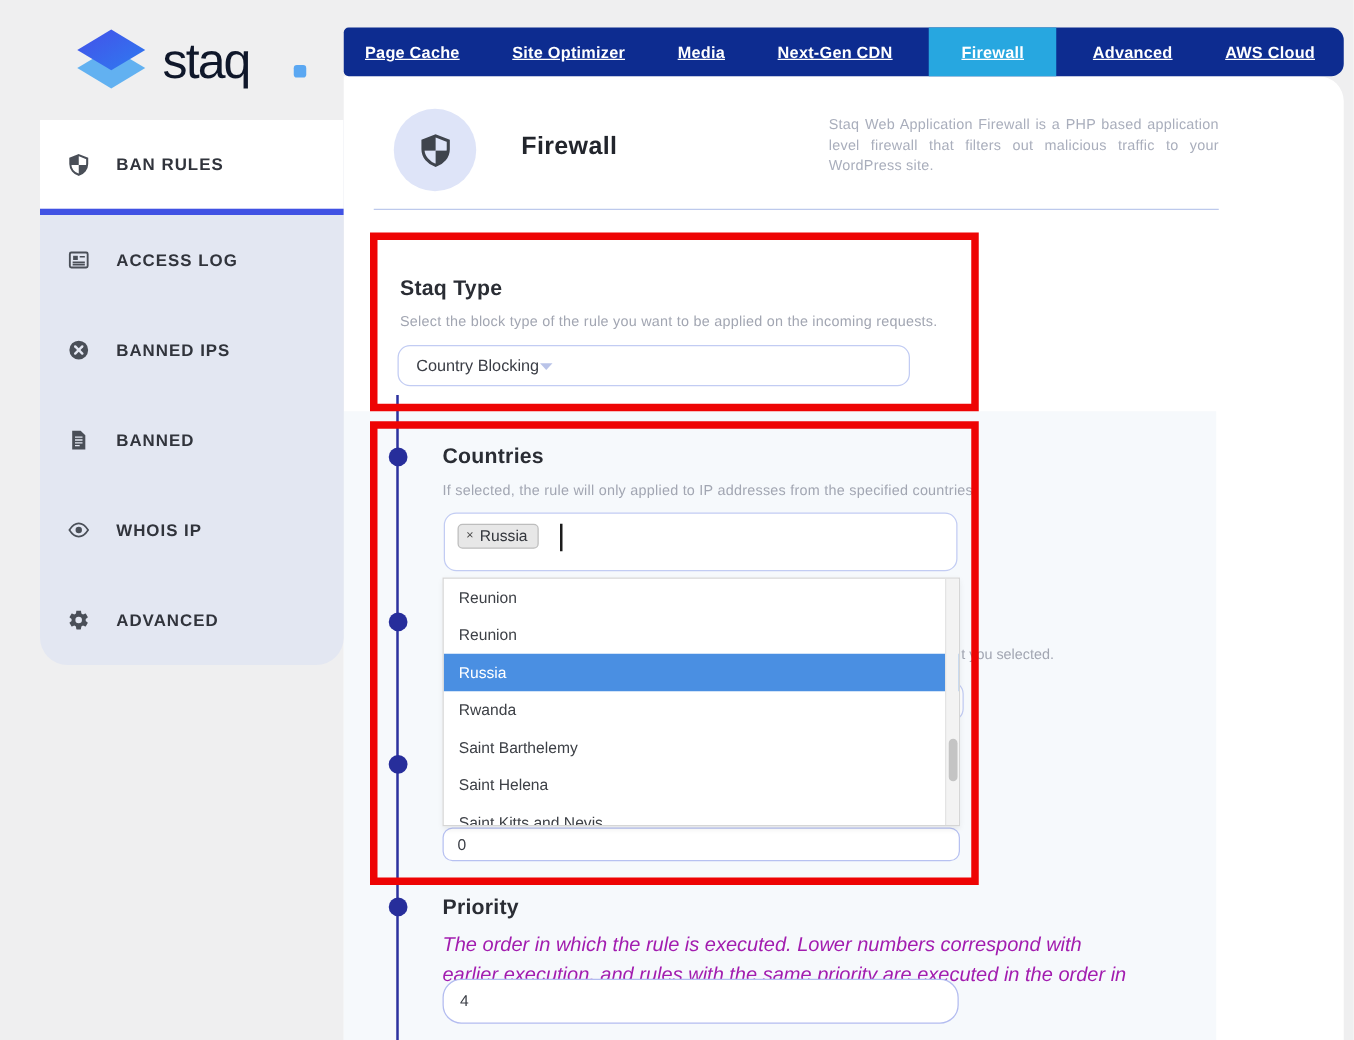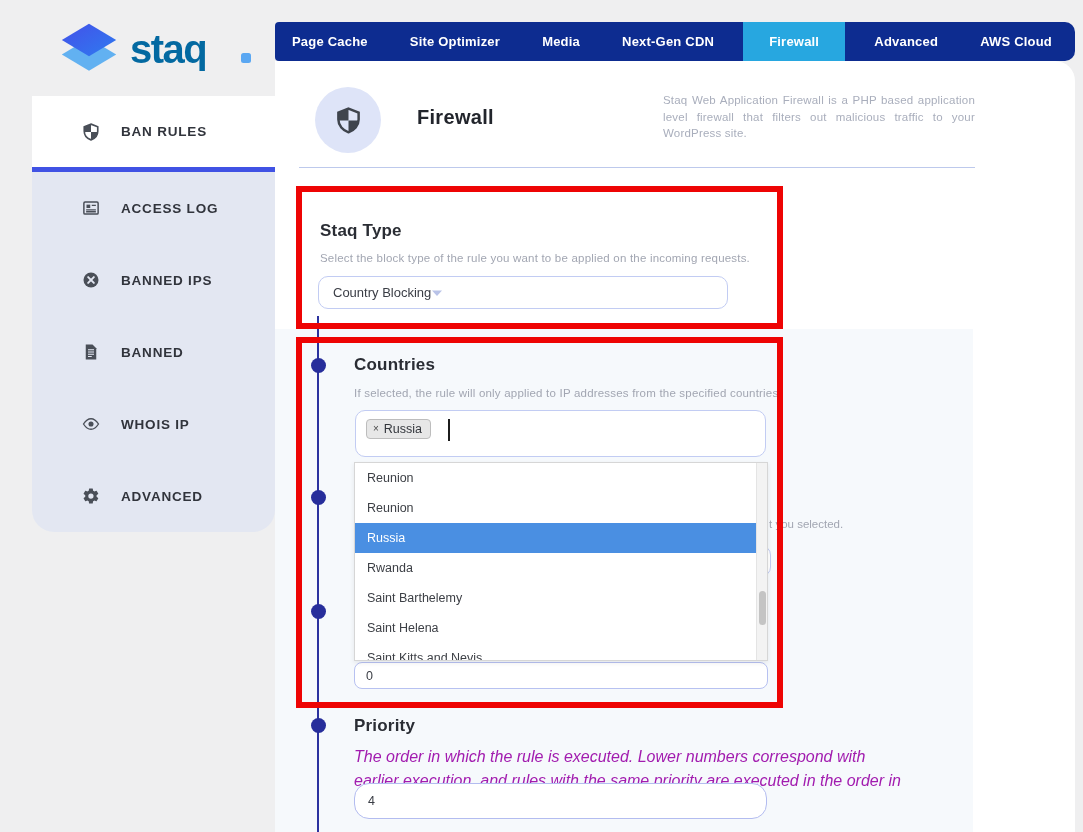--- a/index.html
+++ b/index.html
@@ -7,41 +7,41 @@
   body {
     position:relative; overflow:hidden;
     background:#efeff0;
     font-family:"Liberation Sans", sans-serif;
     -webkit-font-smoothing:antialiased;
   }
   .abs { position:absolute; }
 
   
   .logo { left:60px; top:20px; display:flex; align-items:center; gap:12px; }
-  .logo-text { font-size:40px; font-weight:700; color:#0369a1; letter-spacing:-1.5px; display:flex; align-items:baseline;gap:31px; }
+  .logo-text { font-size:40px; font-weight:400; color:#0f172a; letter-spacing:-1.5px; display:flex; align-items:baseline;gap:31px; }
   .logo-dot { width:10px; height:10px; background:#5aa7f2; border-radius:2.5px; margin-left:4px; display:inline-block; }
 
   
   .topnav {
     left:275px; top:22px; width:800px; height:39px;
     background:#0d2c90; border-radius:4px 10px 10px 4px;
     display:flex; align-items:stretch; justify-content:space-between;
     padding:0 10px 0 4px; color:#fff; z-index:6;
     font-size:13px; font-weight:700; letter-spacing:0.2px;
   }
-  .topnav .tab { display:flex; align-items:center; padding:0 13px; cursor:pointer; white-space:nowrap; }
+  .topnav .tab { display:flex; align-items:center; padding:0 13px; cursor:pointer; white-space:nowrap;text-decoration:underline; }
   .topnav .tab.active { background:#27a7e0; padding:0 26px; }
 
   
   .main-card { left:275px; top:61px; width:800px; height:771px; background:#ffffff; border-radius:0 20px 0 0; }
   .panel { left:275px; top:329px; width:698px; height:503px; background:#f6f9fc; }
 
   
   .sidebar { left:32px; top:96px; width:243px; background:#e3e7f2; border-radius:0 0 22px 22px; z-index:5; overflow:hidden; }
-  .sidebar-item { height:72px; display:flex; align-items:center; gap:21px; padding-left:50px;
+  .sidebar-item { height:72px; display:flex; align-items:center; gap:21px; padding-left:22px;
     font-size:13.5px; font-weight:700; letter-spacing:0.8px; color:#31343c; cursor:pointer; }
   .sidebar-item.active { height:71px; background:#ffffff; }
   .active-bar { height:5px; background:#4052e4; }
   .side-ico { width:18px; height:18px; flex:0 0 18px; display:flex; }
 
   
   .header-circle { left:315px; top:87px; width:66px; height:66px; border-radius:50%;
     background:#dee4f8; display:flex; align-items:center; justify-content:center; }
   .page-title { left:417px; top:106px; font-size:20px; font-weight:700; color:#22252c; letter-spacing:0.3px; }
   .header-desc { left:663px; top:92px; width:312px; font-size:11.5px; color:#a9aebc;

